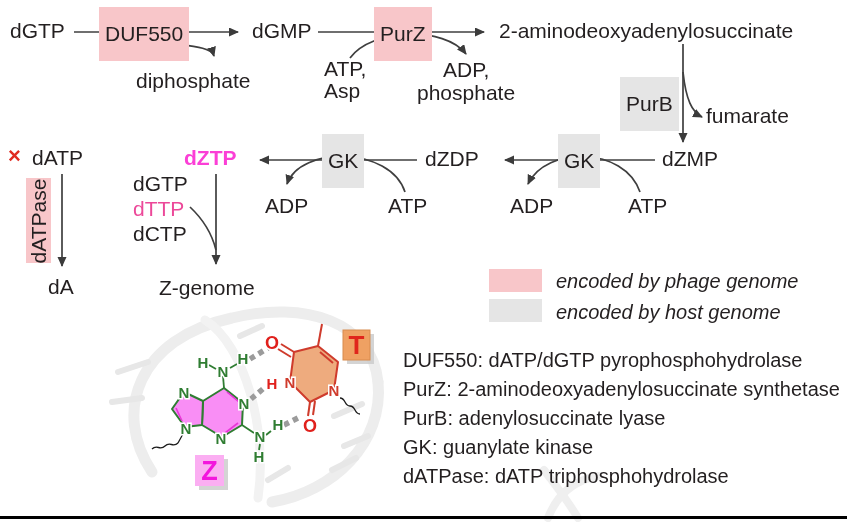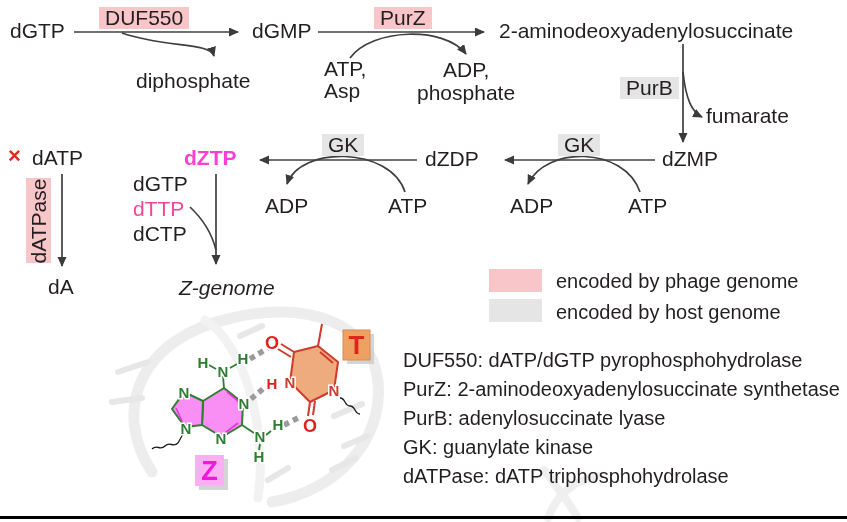--- a/index.html
+++ b/index.html
@@ -2,35 +2,35 @@
 <html><head>
 <meta charset="utf-8">
 <style>
   html,body { margin:0; padding:0; background:#ffffff; }
   .canvas {
     position:relative; width:847px; height:522px; background:#ffffff;
     font-family:"Liberation Sans", sans-serif; color:#231f20; overflow:hidden;
   }
   svg.layer { position:absolute; left:0; top:0; }
   .lbl { position:absolute; font-size:21px; white-space:nowrap; line-height:22px; }
-  .hl  { padding:0 6px;text-align:center; }
+  .hl  { padding:16px 6px;text-align:center; }
   .pink { background:#f8c6c9; }
   .blue { background:#e5e5e5; }
   .magenta { color:#fb3fd6; font-weight:bold; }
   .orange  { color:#ec4899; }
   .red     { color:#e02b20; font-weight:bold; font-size:22px; }
   .vbox { position:absolute; left:26px; top:178px; width:25px; height:85px; background:#f8c6c9; }
   .vbox span {
     position:absolute; left:50%; top:50%;
     transform:translate(-50%,-50%) rotate(-90deg);
     white-space:nowrap; font-size:21px;
   }
   .dnapol { word-spacing:6px; }
   .legend-swatch { position:absolute; width:53px; height:23px; }
-  .legend-label { position:absolute; font-size:20px; white-space:nowrap; }
+  .legend-label { position:absolute; font-size:20px; white-space:nowrap;font-style:italic; }
   .defs { position:absolute; left:403px; top:346px; font-size:20px; line-height:29px; white-space:nowrap; }
   .bottom-rule { position:absolute; left:0; top:516px; width:847px; height:3px; background:#000; }
 </style>
 </head>
 <body>
 
 <div class="canvas">
 
   <svg class="layer" width="847" height="522" viewBox="0 0 847 522">
     <defs>
@@ -169,21 +169,21 @@
   <div class="lbl red" style="left:8px; top:145px;">×</div>
   <div class="lbl" style="left:32px; top:147px;">dATP</div>
   <div class="vbox">
     <span>dATPase</span>
   </div>
   <div class="lbl" style="left:48px; top:276px;">dA</div>
 
   <div class="lbl" style="left:133px; top:173px;">dGTP</div>
   <div class="lbl orange" style="left:133px; top:198px;">dTTP</div>
   <div class="lbl" style="left:133px; top:223px;">dCTP</div>
-  <div class="lbl" style="left:179px; top:277px;font-style:italic;">Z-genome</div>
+  <div class="lbl" style="left:159px; top:277px;">Z-genome</div>
 
   <div class="legend-swatch pink" style="left:489px; top:269px;"></div>
   <div class="legend-label" style="left:556px; top:270px;">encoded by phage genome</div>
   <div class="legend-swatch blue" style="left:489px; top:299px;"></div>
   <div class="legend-label" style="left:556px; top:301px;">encoded by host genome</div>
 
   <div class="defs">
     <div>DUF550: dATP/dGTP pyrophosphohydrolase</div>
     <div>PurZ: 2-aminodeoxyadenylosuccinate synthetase</div>
     <div>PurB: adenylosuccinate lyase</div>

